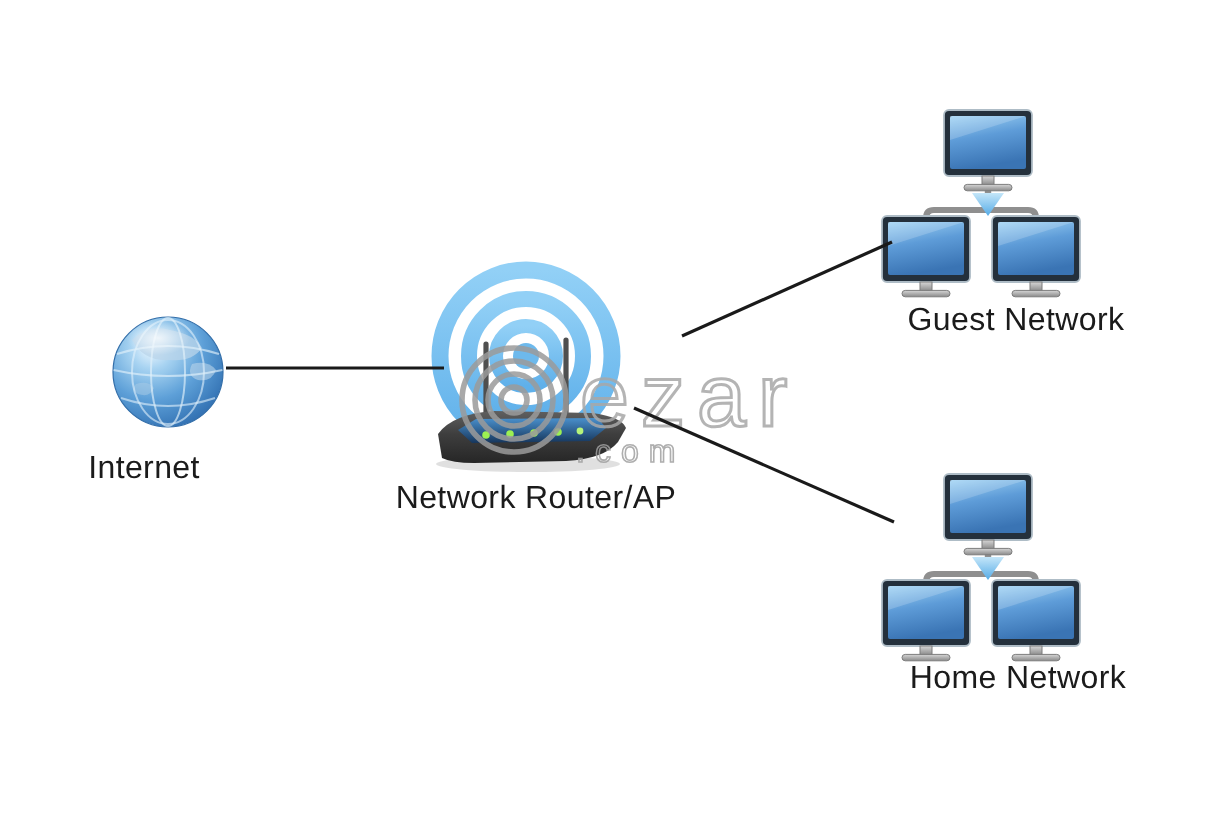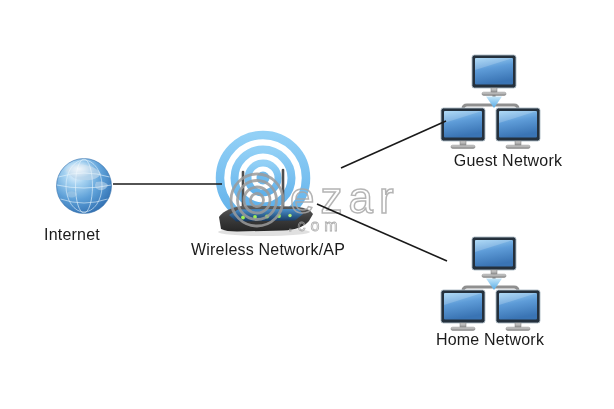--- a/index.html
+++ b/index.html
@@ -139,19 +139,19 @@
 
     <g stroke="#1a1a1a" stroke-width="1.6">
       <line x1="113" y1="184" x2="222" y2="184"></line>
       <line x1="341" y1="168" x2="446" y2="121"></line>
       <line x1="317" y1="204" x2="447" y2="261"></line>
     </g>
   </svg>
 
   <div class="node-label" style="left:72px;top:226px;">Internet</div>
 
-  <div class="node-label" style="left:268px;top:241px;">Wireless Network/AP</div>
+  <div class="node-label" style="left:268px;top:241px;">Network Router/AP</div>
 
   <div class="node-label" style="left:493px;top:152px;margin-left:15px;">Guest Network</div>
 
-  <div class="node-label" style="left:490px;top:331px;">Home Network</div>
+  <div class="node-label" style="left:509px;top:331px;">Home Network</div>
 
 </div>
 
 </body></html>

